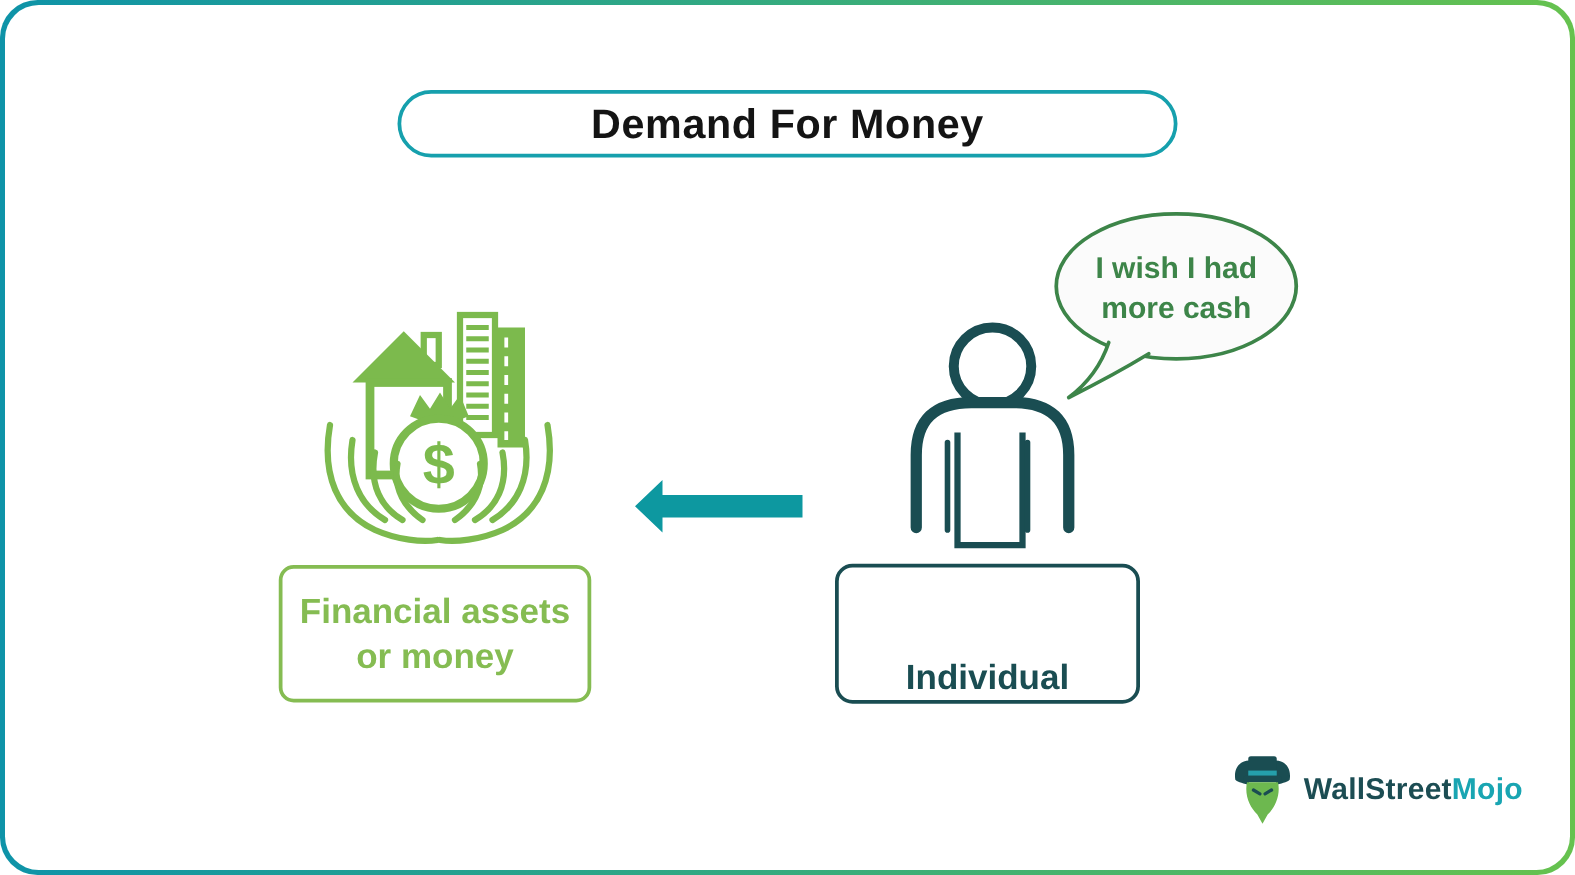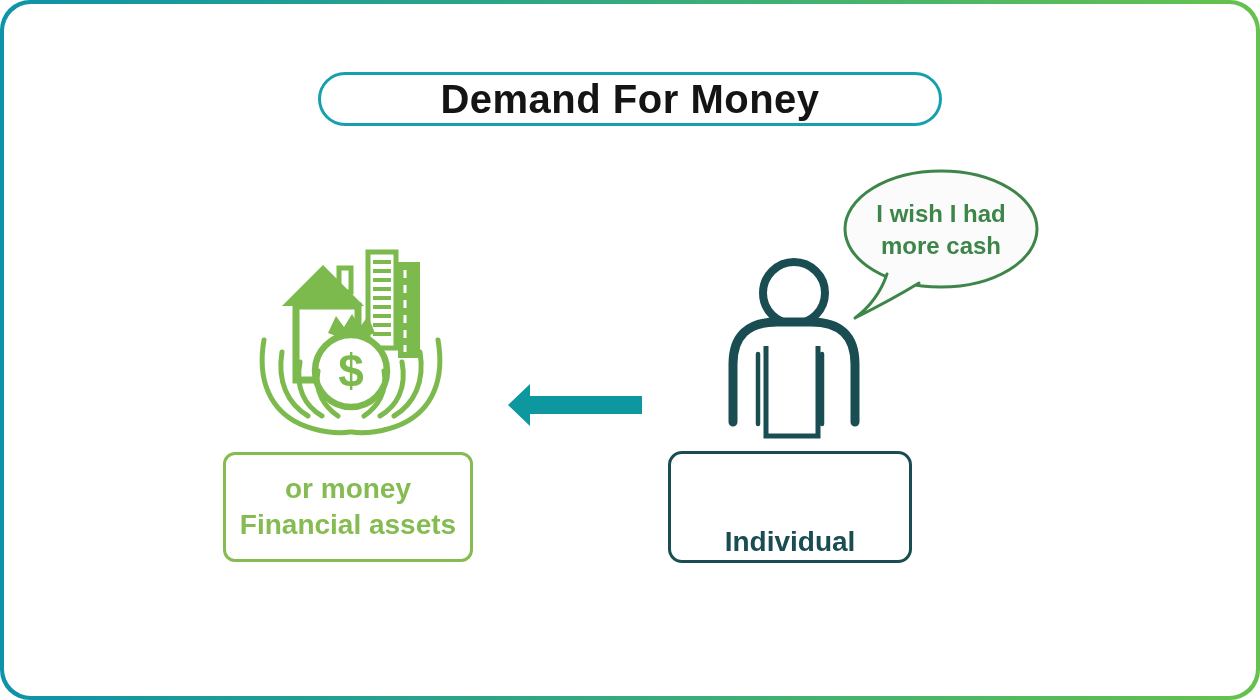--- a/index.html
+++ b/index.html
@@ -13,21 +13,21 @@
     width:100%;height:100%;box-sizing:border-box;background:#ffffff;
     border-radius:27px;position:relative;overflow:hidden;
   }
   .abs{position:absolute;}
   .title-box{
     left:314px;top:68px;width:624px;height:54px;box-sizing:border-box;
     border:3px solid #16a0ad;border-radius:27px;
     display:flex;align-items:center;justify-content:center;
   }
   .title-box span{
-    font-size:40px;font-weight:700;color:#141414;letter-spacing:.5px;
+    font-size:33px;font-weight:700;color:#141414;letter-spacing:.5px;
   }
   .label-box{
     box-sizing:border-box;display:flex;flex-direction:column;
     align-items:center;justify-content:center;text-align:center;
     font-weight:700;font-size:28px;line-height:36px;background:#fff;
   }
   .label-green{
     left:219px;top:448px;width:250px;height:110px;
     border:3px solid #85bc52;border-radius:12px;color:#85bc52;
   }
@@ -98,23 +98,35 @@
       </g>
       <g fill="none" stroke="#7cba4d" stroke-width="5" stroke-linecap="round" transform="translate(214,0) scale(-1,1)">
         <path d="M 20,100 C 13,140 26,170 56,184 C 74,192 94,194 106,192"></path>
         <path d="M 38,112 C 33,142 44,164 64,176"></path>
         <path d="M 56,122 C 51,148 61,166 78,176"></path>
         <path d="M 74,131 C 70,152 81,167 94,176"></path>
       </g>
     </svg>
 
     <div class="abs label-box label-green">
+      <div>Financial assets</div>
       <div>or money</div>
-      <div>Financial assets</div>
     </div>
 
     <div class="abs label-box label-teal">
       <div>Individual</div>
     </div>
 
+    <div class="abs logo">
+      <svg width="48" height="58" viewBox="0 0 46 56">
+        <path d="M 2,20 C 0,8 10,2 19,7 C 13,12 11,18 13,24 C 9,23 4,22 2,20 Z" fill="#1a4d52"></path>
+        <path d="M 44,20 C 46,8 36,2 27,7 C 33,12 35,18 33,24 C 37,23 42,22 44,20 Z" fill="#1a4d52"></path>
+        <rect x="12" y="2" width="22" height="16" rx="2" fill="#1a4d52"></rect>
+        <rect x="12" y="13" width="22" height="4" fill="#25a0ab"></rect>
+        <rect x="8" y="17" width="30" height="5" rx="2.5" fill="#1a4d52"></rect>
+        <path d="M 11,22 L 35,22 C 37,32 33,41 27,47 L 23,54 L 19,47 C 13,41 9,32 11,22 Z" fill="#6db84f"></path>
+        <path d="M 16,28 L 21,31 M 30,28 L 25,31" stroke="#1a4d52" stroke-width="2.5" stroke-linecap="round" fill="none"></path>
+      </svg>
+      <div class="logo-text"><span class="lt1">WallStreet</span><span class="lt2">Mojo</span></div>
+    </div>
 
   </div>
 </div>
 
 </body></html>

